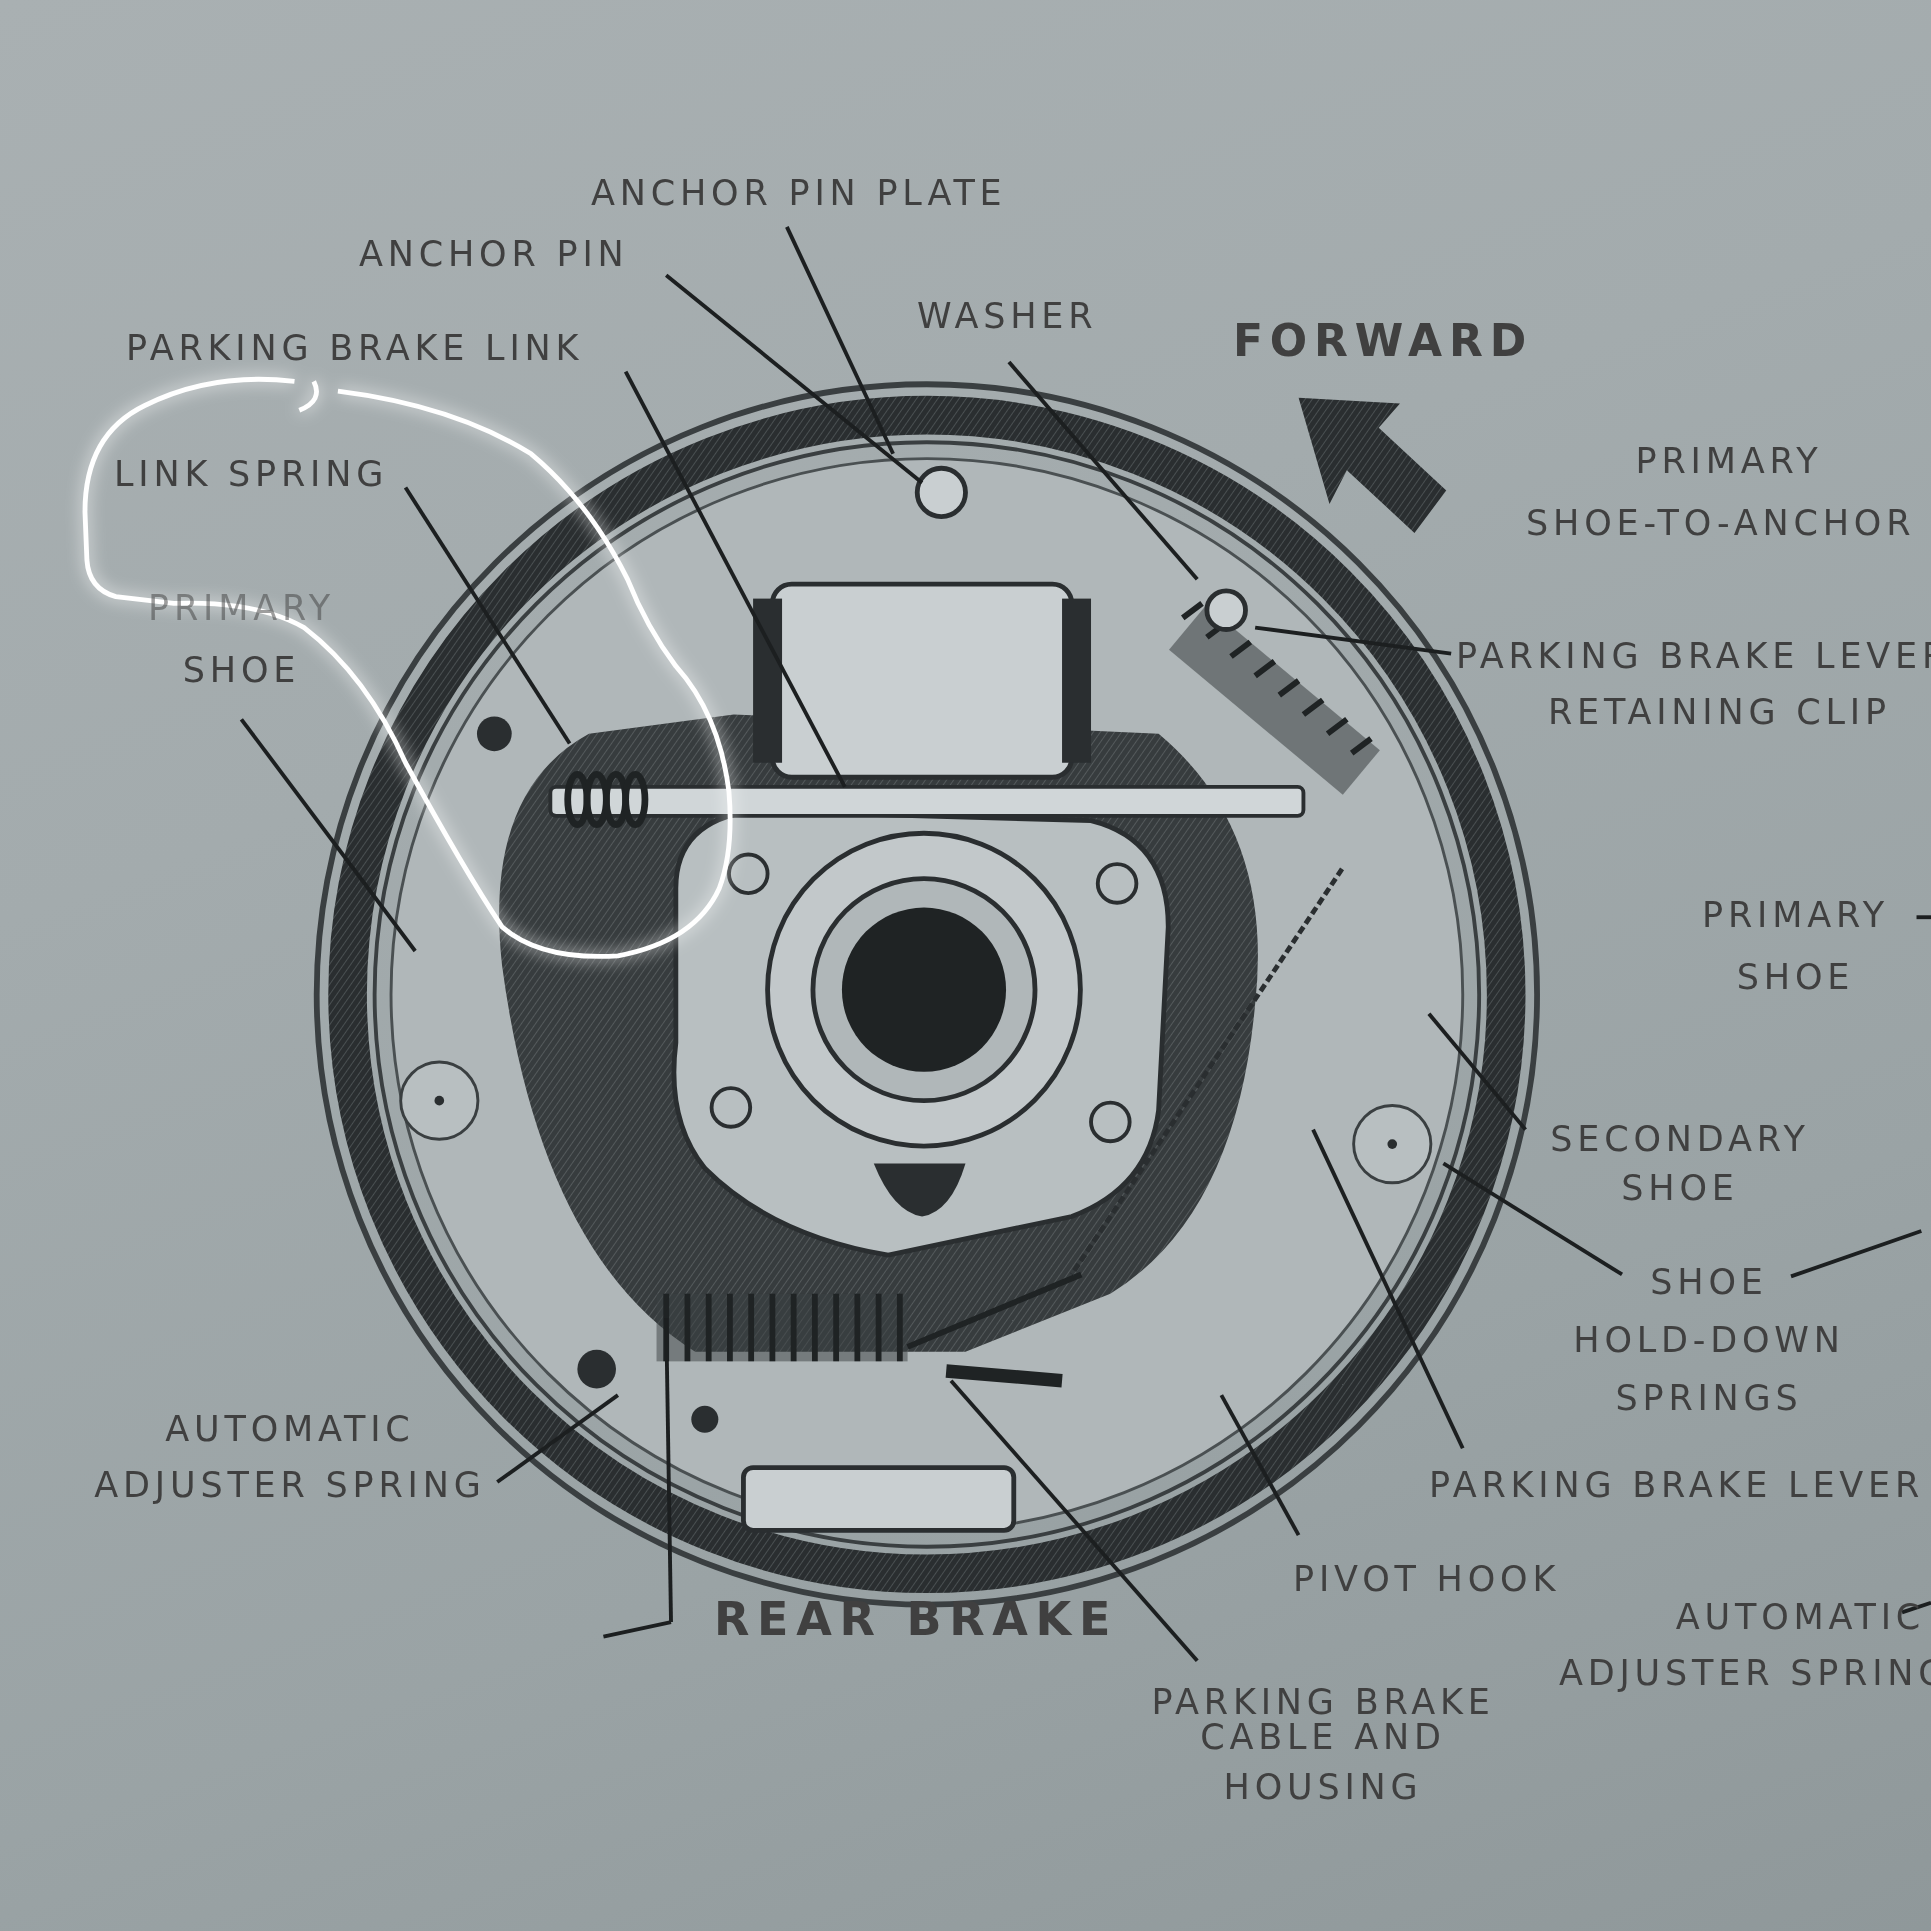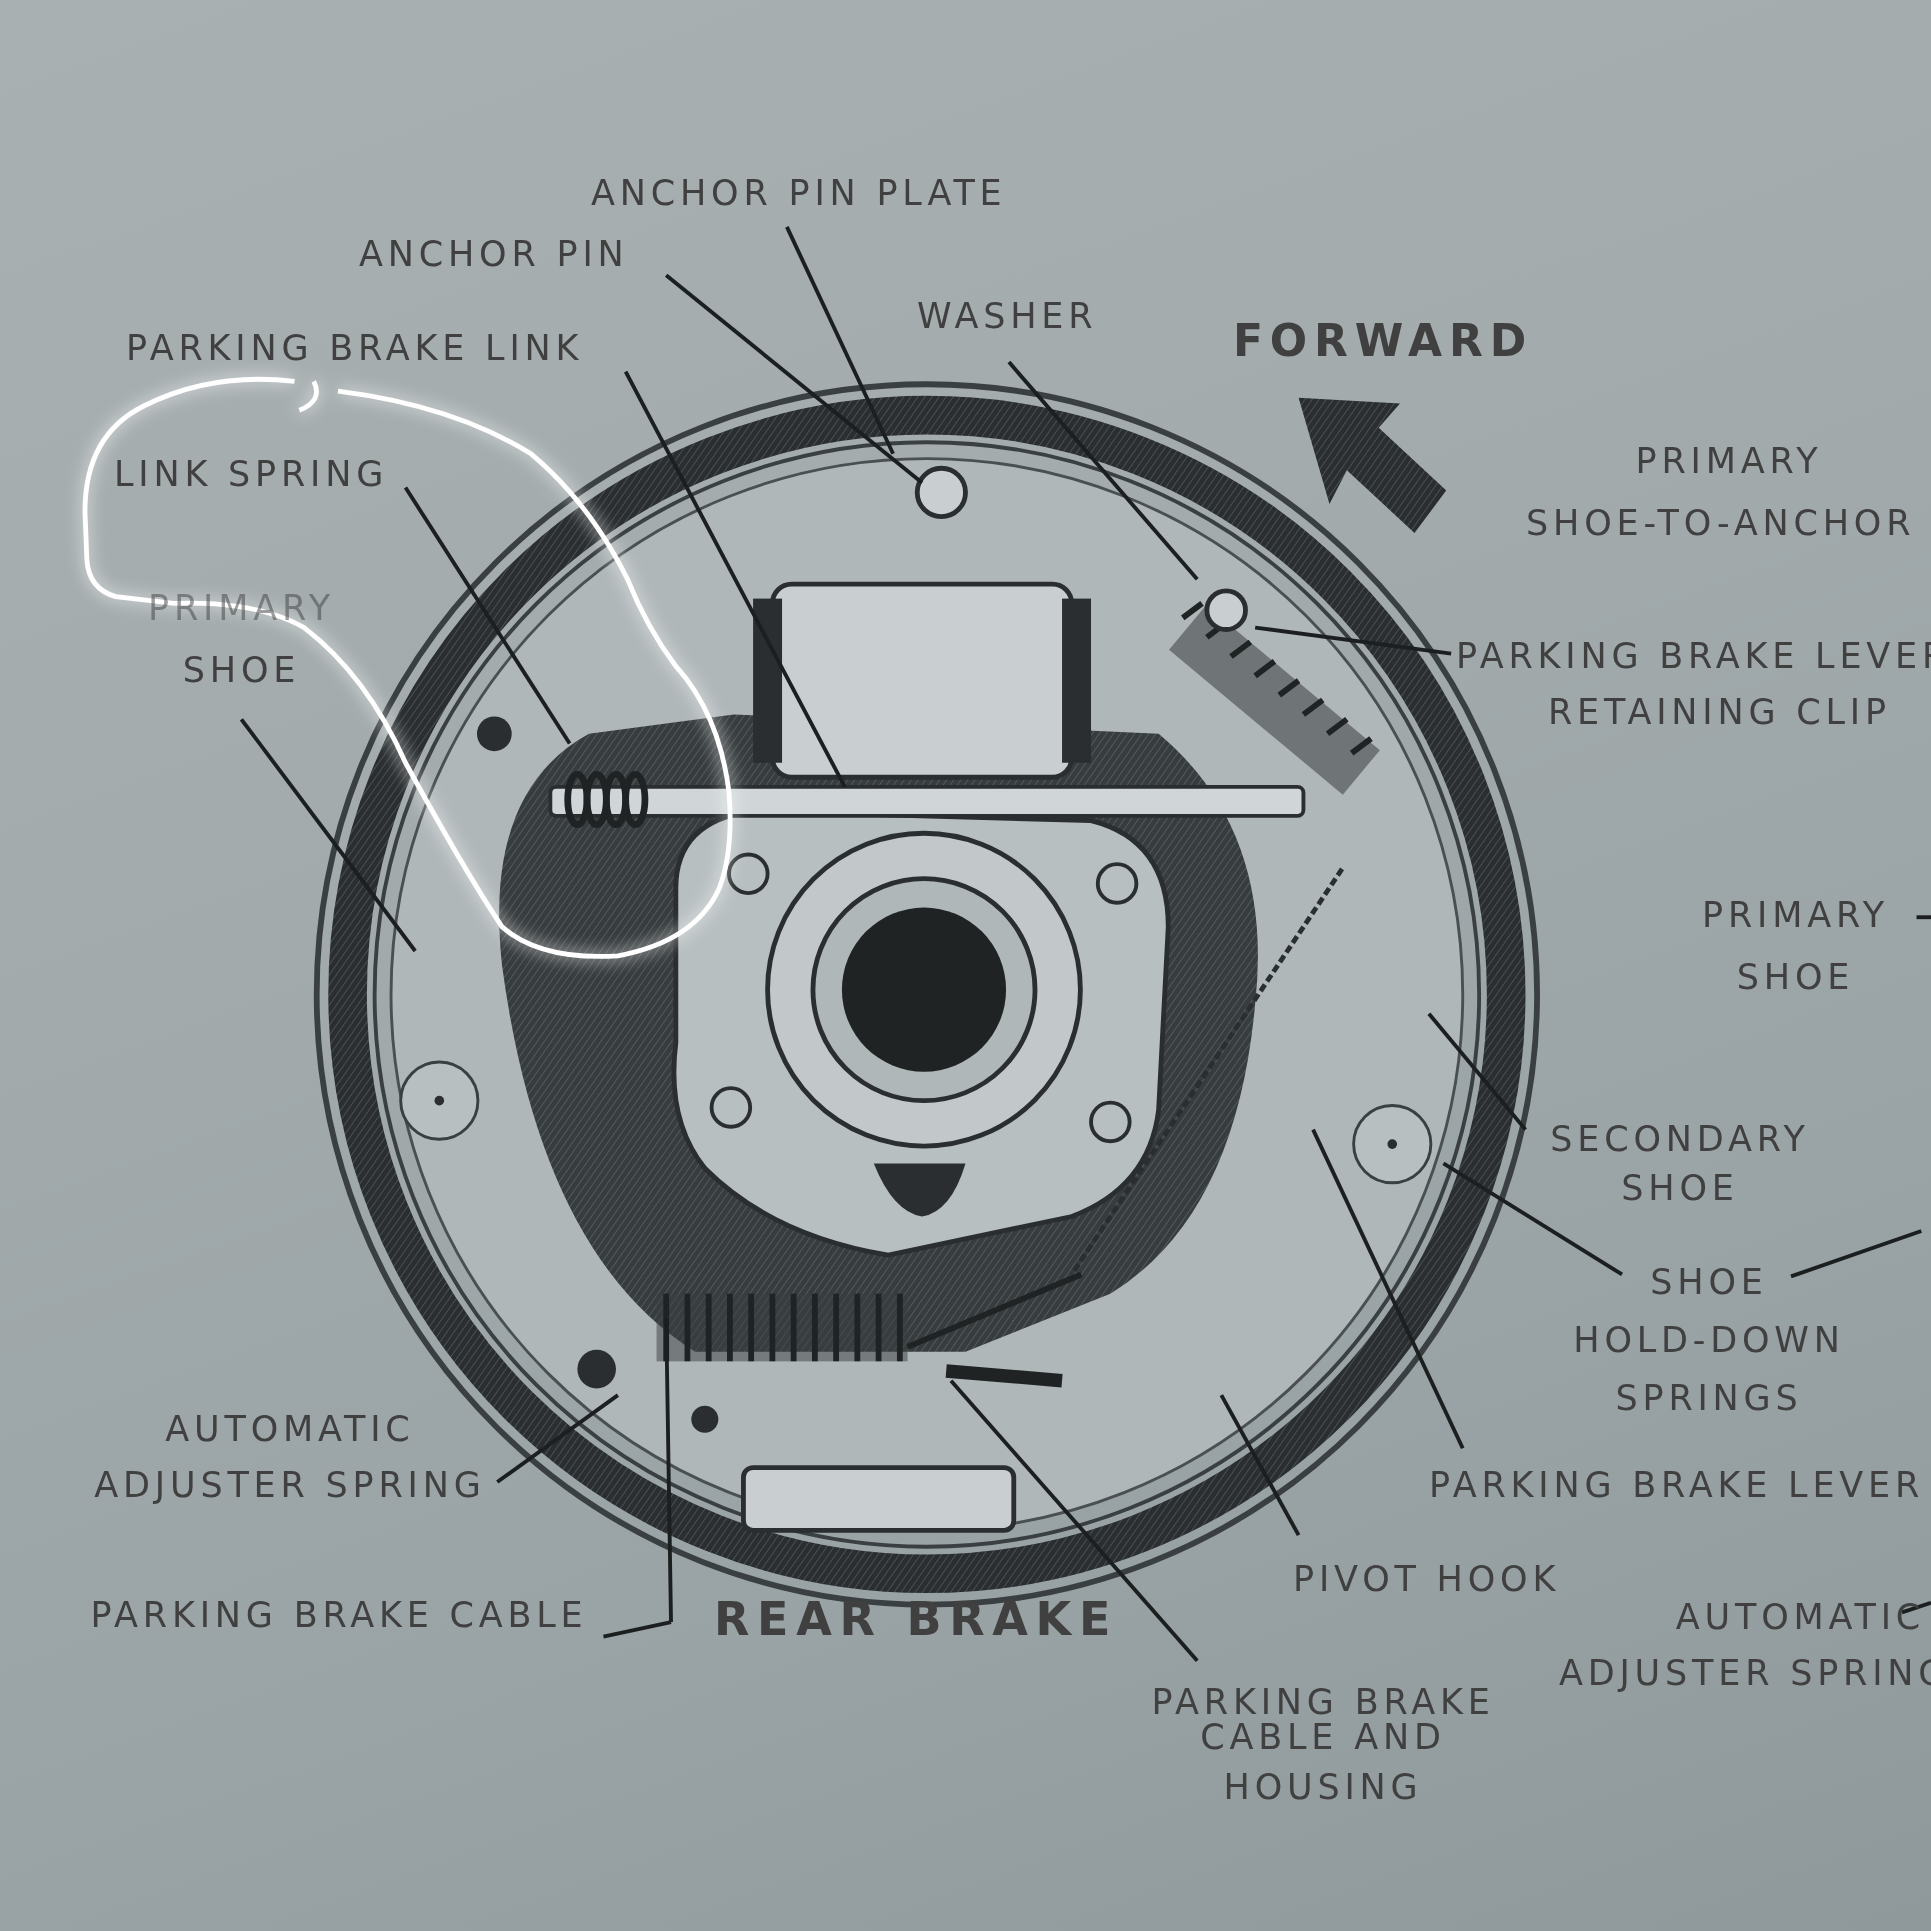--- a/index.html
+++ b/index.html
@@ -165,21 +165,20 @@
 
 <div class="label" style="left:1429px; top:1468px;">PARKING BRAKE LEVER</div>
 <div class="label" style="left:1273px; top:1562px;margin-left:20px;">PIVOT HOOK</div>
 
 <div class="label center" style="left:1559px; top:1600px; width:425px;">
   <div style="padding-left:58px">AUTOMATIC</div>
   <div style="margin-top:21px; text-align:left;">ADJUSTER SPRING</div>
 </div>
 
 <div class="label center" style="left:83px; top:1598px; width:512px;">
-  <div>PARKING BRAKE CABLE</div>
 </div>
 
 <div class="label title" style="left:714px; top:1596px;">REAR BRAKE</div>
 
 <div class="label center" style="left:1149px; top:1685px; width:348px;">
   <div>PARKING BRAKE</div>
   <div style="">CABLE AND</div>
   <div style="margin-top:15.4px">HOUSING</div>
 </div>
 

